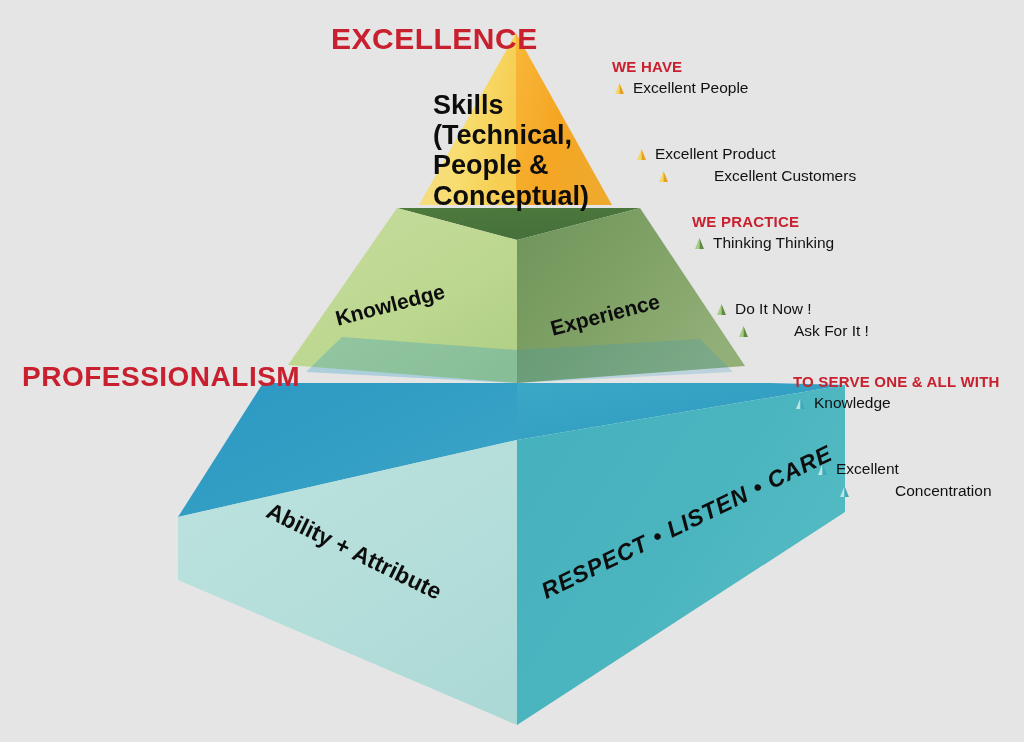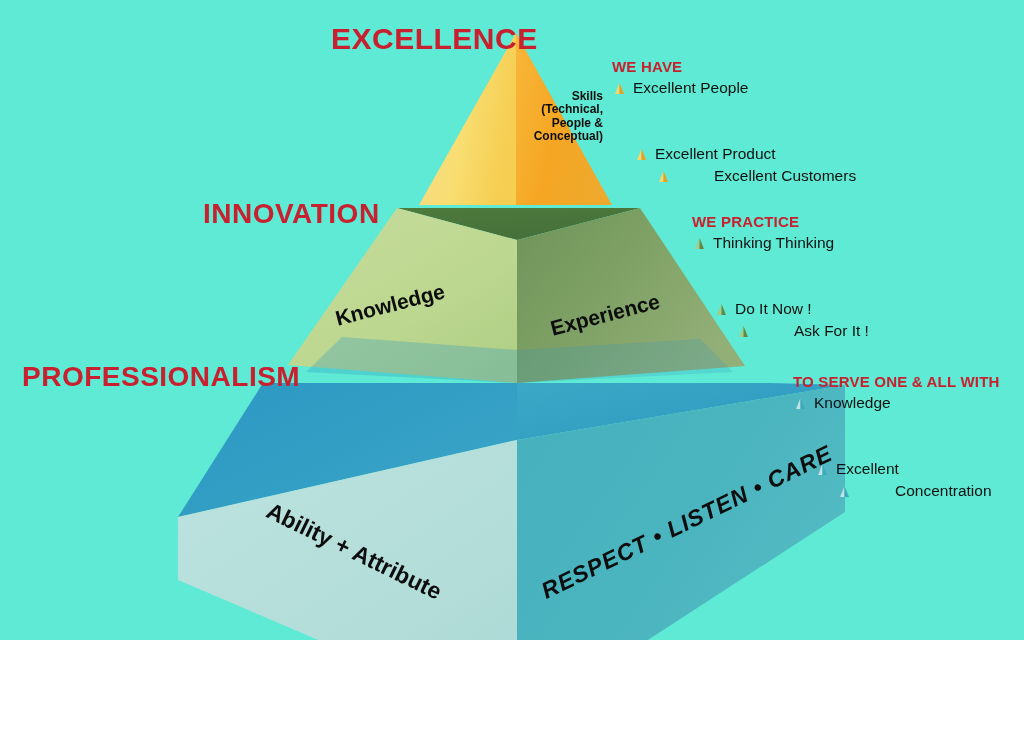--- a/index.html
+++ b/index.html
@@ -6,22 +6,22 @@
     margin: 0;
     padding: 0;
     background: #ffffff;
   }
   body {
     font-family: "Liberation Sans", sans-serif;
   }
   #stage {
     position: relative;
     width: 1024px;
-    height: 640px;
-    background: #5eead4;
+    height: 742px;
+    background: #e5e5e5;
     overflow: hidden;
   }
   #pyramid-svg {
     position: absolute;
     left: 0;
     top: 0;
     width: 1024px;
     height: 742px;
   }
 
@@ -93,23 +93,23 @@
     font-weight: bold;
     font-family: "Liberation Sans", sans-serif;
     white-space: pre;
     text-align: center;
     line-height: 1.08;
   }
   #label-skills {
     left: 433px;
     top: 90px;
     width: 170px;
-    font-size: 12px;
+    font-size: 27px;
     line-height: 1.12;
-    text-align: right;
+    text-align: left;
   }
   #label-knowledge {
     left: 336px;
     top: 308px;
     font-size: 21px;
     transform: rotate(-14.5deg);
     transform-origin: left center;
   }
   #label-experience {
     left: 551px;
@@ -205,21 +205,20 @@
     <polygon points="640,208 517,240 517,383 745,366" fill="url(#gradMidRight)"></polygon>
 
     <polygon points="342,337 517,350 517,383 306,372" fill="#2C97C2" opacity="0.30"></polygon>
     <polygon points="517,350 700,339 733,372 517,383" fill="#2C97C2" opacity="0.22"></polygon>
 
     <polygon points="516,33 419,205 516,205" fill="url(#gradApexLeft)"></polygon>
     <polygon points="516,33 612,205 516,205" fill="url(#gradApexRight)"></polygon>
   </svg>
 
   <div class="tier-heading" id="heading-excellence">EXCELLENCE</div>
-  <div class="tier-heading" id="heading-innovation">INNOVATION</div>
   <div class="tier-heading" id="heading-professionalism">PROFESSIONALISM</div>
 
   <div class="face-label" id="label-skills">Skills
 (Technical,
 People &amp;
 Conceptual)</div>
 
   <div class="face-label" id="label-knowledge">Knowledge</div>
 
   <div class="face-label" id="label-experience">Experience</div>

